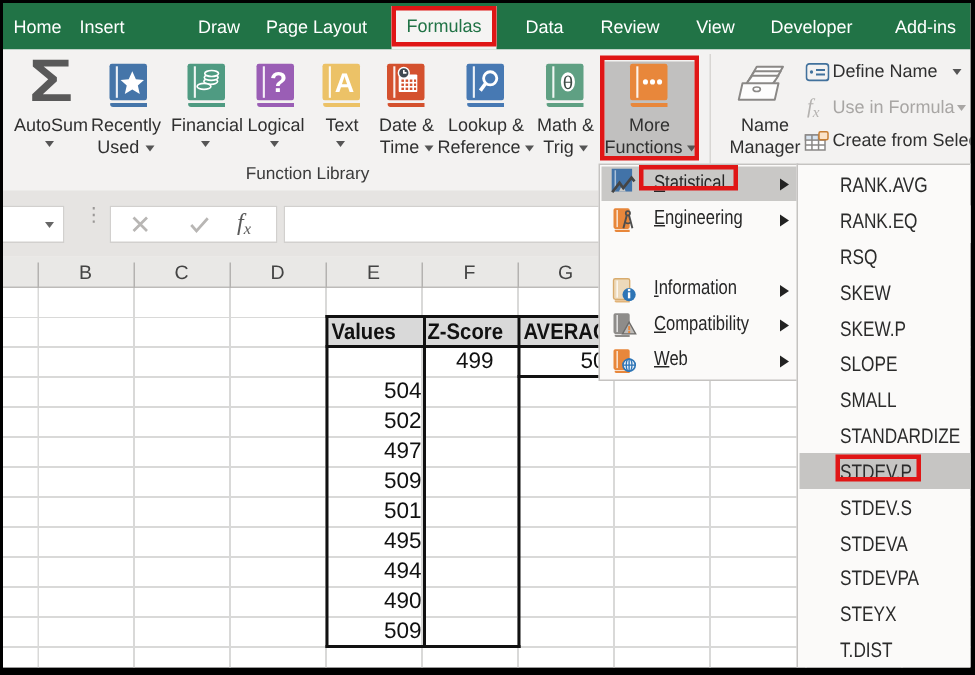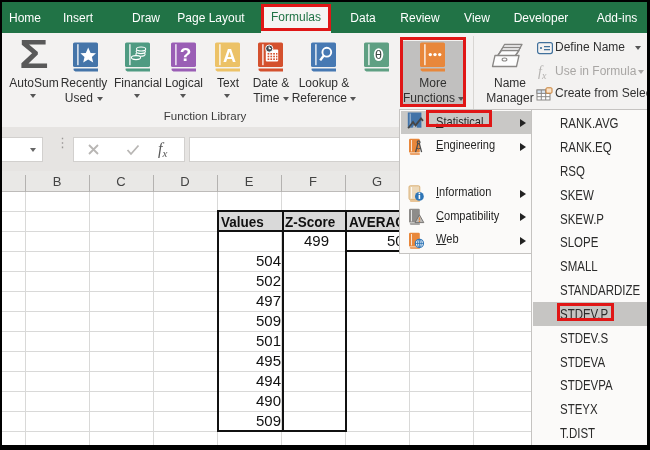--- a/index.html
+++ b/index.html
@@ -46,21 +46,21 @@
   .sitem { position:absolute; left:1px; width:116px; height:24px; font-size:14px; color:#2b2b2b; line-height:24px; }
   .sitem span { display:inline-block; margin-left:27px; transform:scaleX(.82); transform-origin:0 50%; }
   .redbox { position:absolute; border:3px solid #e01616; }
 </style>
 </head>
 <body>
 <div id="stage">
 
   <div id="tabbar">
     <div class="tab" style="left:-7px;">Home</div>
-    <div class="tab" style="left:46px;">Insert</div>
+    <div class="tab" style="left:36px;">Insert</div>
     <div class="tab" style="left:114px;">Draw</div>
     <div class="tab" style="left:169px;width:80px;">Page Layout</div>
     <div id="tab-active"></div>
     <div id="tab-active-red">Formulas</div>
     <div class="tab" style="left:331px;">Data</div>
     <div class="tab" style="left:388px;">Review</div>
     <div class="tab" style="left:445px;">View</div>
     <div class="tab" style="left:509px;">Developer</div>
     <div class="tab" style="left:585px;">Add-ins</div>
   </div>
@@ -151,20 +151,21 @@
     <div class="rlbl" style="left:288px;top:43px;width:68px;">Lookup &amp;<br>Reference <span class="arrow-dn" style="margin-left:0;"></span></div>
 
     <svg class="abs" style="left:361px;top:8.5px;" width="27" height="30" viewBox="0 0 27 30">
       <rect x="1" y="0.5" width="25" height="24.5" rx="1.6" fill="#5fa083"></rect>
       <rect x="5.2" y="2.2" width="1.4" height="21" fill="#fff" opacity=".9"></rect>
       <rect x="1" y="25" width="25" height="1.6" fill="#f3f2f1"></rect>
       <path d="M2.6 26.6 L26 26.6 L26 29.4 L3.4 29.4 Q1.2 29.2 1.4 26.8 Z" fill="#5fa083"></path>
       <ellipse cx="15.6" cy="12.6" rx="4.7" ry="6.4" fill="#fff"></ellipse>
       <text x="15.6" y="17" font-family="Liberation Sans" font-size="12.5" fill="#3c4a44" text-anchor="middle">θ</text>
     </svg>
+    <div class="rlbl" style="left:345px;top:43px;width:60px;">Math &amp;<br>Trig <span class="arrow-dn" style="margin-left:0;"></span></div>
 
     <div class="abs" style="left:401px;top:8px;width:60px;height:63px;background:#c1c0bf;"></div>
     <svg class="abs" style="left:417px;top:8.5px;" width="27" height="30" viewBox="0 0 27 30">
       <rect x="1" y="0.5" width="25" height="24.5" rx="1.6" fill="#e8873b"></rect>
       <rect x="5.2" y="2.2" width="1.4" height="21" fill="#fff" opacity=".9"></rect>
       <rect x="1" y="25" width="25" height="1.6" fill="#c1c0bf"></rect>
       <path d="M2.6 26.6 L26 26.6 L26 29.4 L3.4 29.4 Q1.2 29.2 1.4 26.8 Z" fill="#e8873b"></path>
       <circle cx="11.3" cy="12.6" r="1.7" fill="#fff"></circle>
         <circle cx="16" cy="12.6" r="1.7" fill="#fff"></circle>
         <circle cx="20.7" cy="12.6" r="1.7" fill="#fff"></circle>

